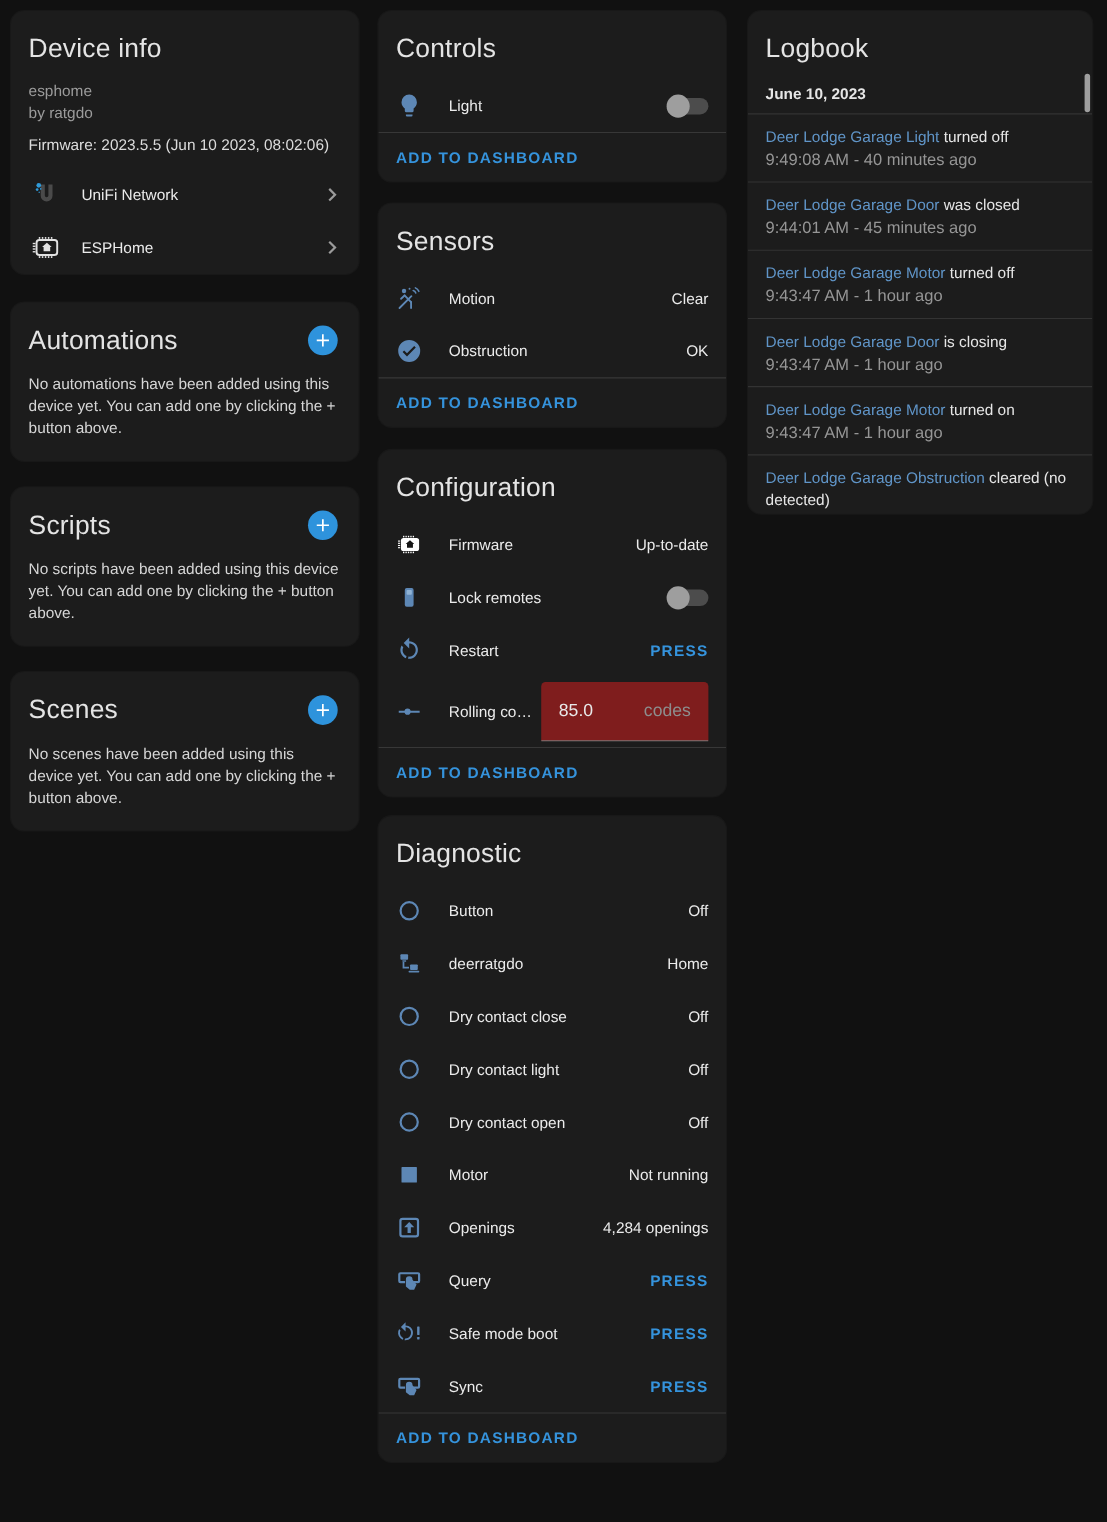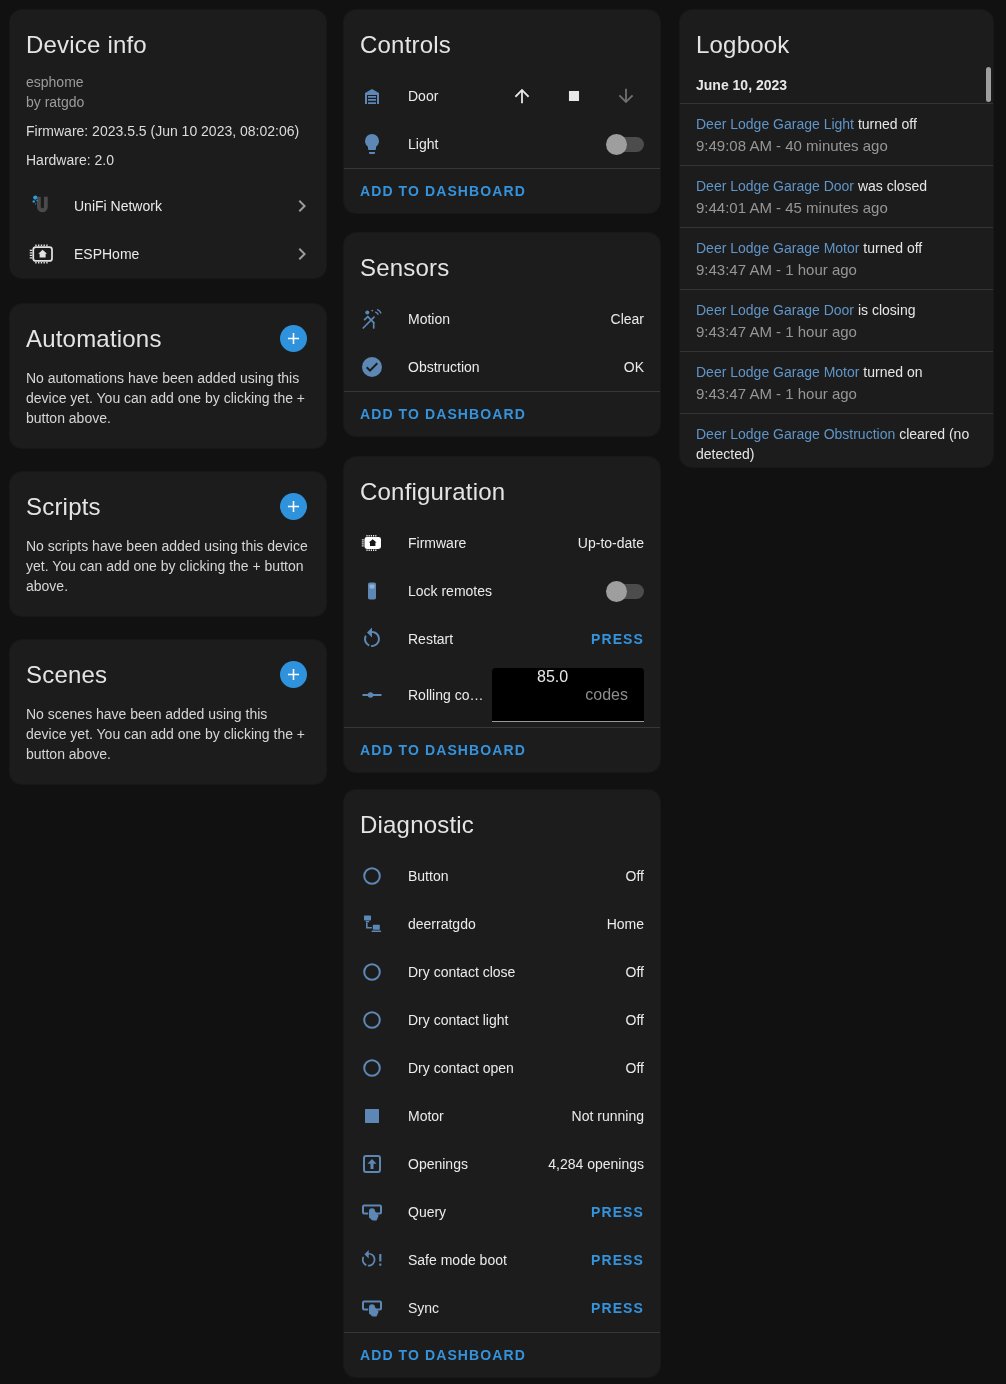--- a/index.html
+++ b/index.html
@@ -43,23 +43,23 @@
   .switch { position:relative; width:37px; height:15px; background:#4c4c4c; border-radius:8px; flex:none; cursor:pointer; }
   .switch .knob { position:absolute; left:-1px; top:-3px; width:21px; height:21px; border-radius:50%; background:#9e9e9e; }
 
   
   .cover-btns { display:flex; align-items:center; gap:28px; margin-right:6px; }
   .cover-btn { width:24px; height:24px; cursor:pointer; display:flex; align-items:center; justify-content:center; }
   .cover-btn svg { width:22px; height:22px; }
 
   
   .number-box {
-    margin-left:auto; width:152px; height:54px; background:#000000;
+    margin-left:auto; width:152px; height:54px; background:#7f1d1d;
     border-radius:4px 4px 0 0; border-bottom:1px solid #989898;
-    display:flex; align-items:center; padding:0 16px;flex-direction:column;
+    display:flex; align-items:center; padding:0 16px;
   }
   .number-box input {
     background:transparent; border:none; outline:none; color:#e8e8e8;
     font-size:16px; width:62px; font-family:"Liberation Sans", sans-serif;
   }
   .number-box .suffix { margin-left:auto; color:#8d8d8d; font-size:16px; }
   .row.tall { height:64px; }
 
   
   .di-sub { padding:0 16px; color:#9b9b9b; font-size:14px; line-height:20px; }
@@ -101,21 +101,20 @@
 </head>
 <body>
 
 <div class="col" id="col1">
 
   <div class="card mt6">
     <div class="card-title">Device info</div>
     <div class="di-sub">esphome</div>
     <div class="di-sub">by ratgdo</div>
     <div class="di-line">Firmware: 2023.5.5 (Jun 10 2023, 08:02:06)</div>
-    <div class="di-line">Hardware: 2.0</div>
 
     <div style="height:12px"></div>
     <div class="integration-row">
       <span class="appicon">
         <svg viewBox="0 0 24 24">
           <path d="M8 4.5v8.2a4.3 4.3 0 0 0 8.6 0V4.5h-3v8a1.3 1.3 0 0 1-2.6 0v-8Z" fill="#4a4a4a"></path>
           <circle cx="6.6" cy="5.2" r="1.7" fill="#2f9ad9"></circle>
           <circle cx="5.4" cy="8.3" r="1" fill="#2f9ad9"></circle>
           <circle cx="8" cy="7.8" r="0.6" fill="#2f9ad9"></circle>
           <circle cx="6.9" cy="10.2" r="0.5" fill="#2f9ad9"></circle>
@@ -198,45 +197,20 @@
   </div>
 </div>
 
 <div class="col" id="col2">
 
   <div class="card mt6">
     <div class="card-title">Controls</div>
     <div class="row">
       <span class="icon blue">
         <svg viewBox="0 0 24 24" fill="currentColor">
-            <path d="M19,20H17V11H7V20H5V9L12,5L19,9V20M8,12H16V13.7H8V12M8,15.1H16V16.8H8V15.1M8,18.2H16V19.9H8V18.2Z"></path>
-          </svg>
-      </span>
-      <span class="label">Door</span>
-      <span class="cover-btns">
-        <span class="cover-btn">
-          <svg viewBox="0 0 24 24" fill="#e4e4e4">
-              <path d="M13,20H11V8L5.5,13.5L4.08,12.08L12,4.16L19.92,12.08L18.5,13.5L13,8V20Z"></path>
-            </svg>
-        </span>
-        <span class="cover-btn">
-          <svg viewBox="0 0 24 24" fill="#e8e8e8">
-              <path d="M17.5,17.5H6.5V6.5H17.5V17.5Z"></path>
-            </svg>
-        </span>
-        <span class="cover-btn">
-          <svg viewBox="0 0 24 24" fill="#6f6f6f">
-              <path d="M11,4H13V16L18.5,10.5L19.92,11.92L12,19.84L4.08,11.92L5.5,10.5L11,16V4Z"></path>
-            </svg>
-        </span>
-      </span>
-    </div>
-    <div class="row">
-      <span class="icon blue">
-        <svg viewBox="0 0 24 24" fill="currentColor">
             <path d="M12,2A7,7 0 0,1 19,9C19,11.38 17.81,13.47 16,14.74V17A1,1 0 0,1 15,18H9A1,1 0 0,1 8,17V14.74C6.19,13.47 5,11.38 5,9A7,7 0 0,1 12,2M9,21V20H15V21A1,1 0 0,1 14,22H10A1,1 0 0,1 9,21Z"></path>
           </svg>
       </span>
       <span class="label">Light</span>
       <span class="switch">
           <span class="knob"></span>
         </span>
     </div>
     <div class="add-row">ADD TO DASHBOARD</div>
   </div>

